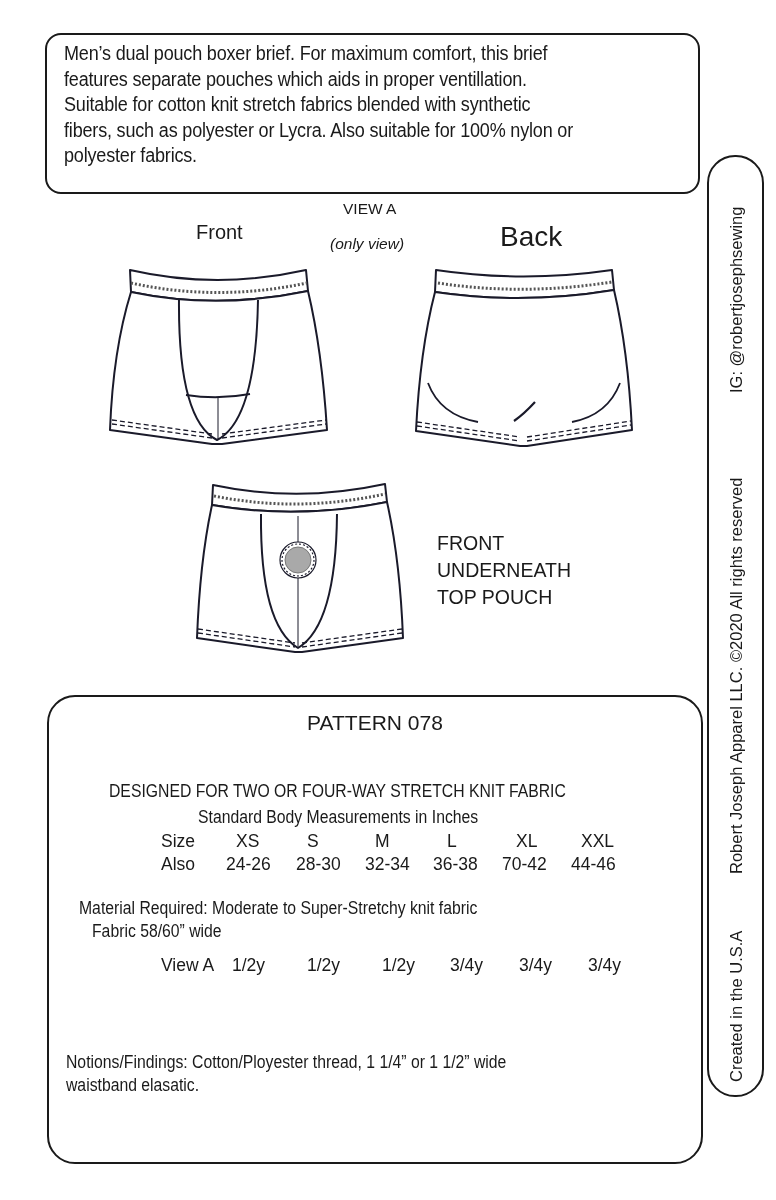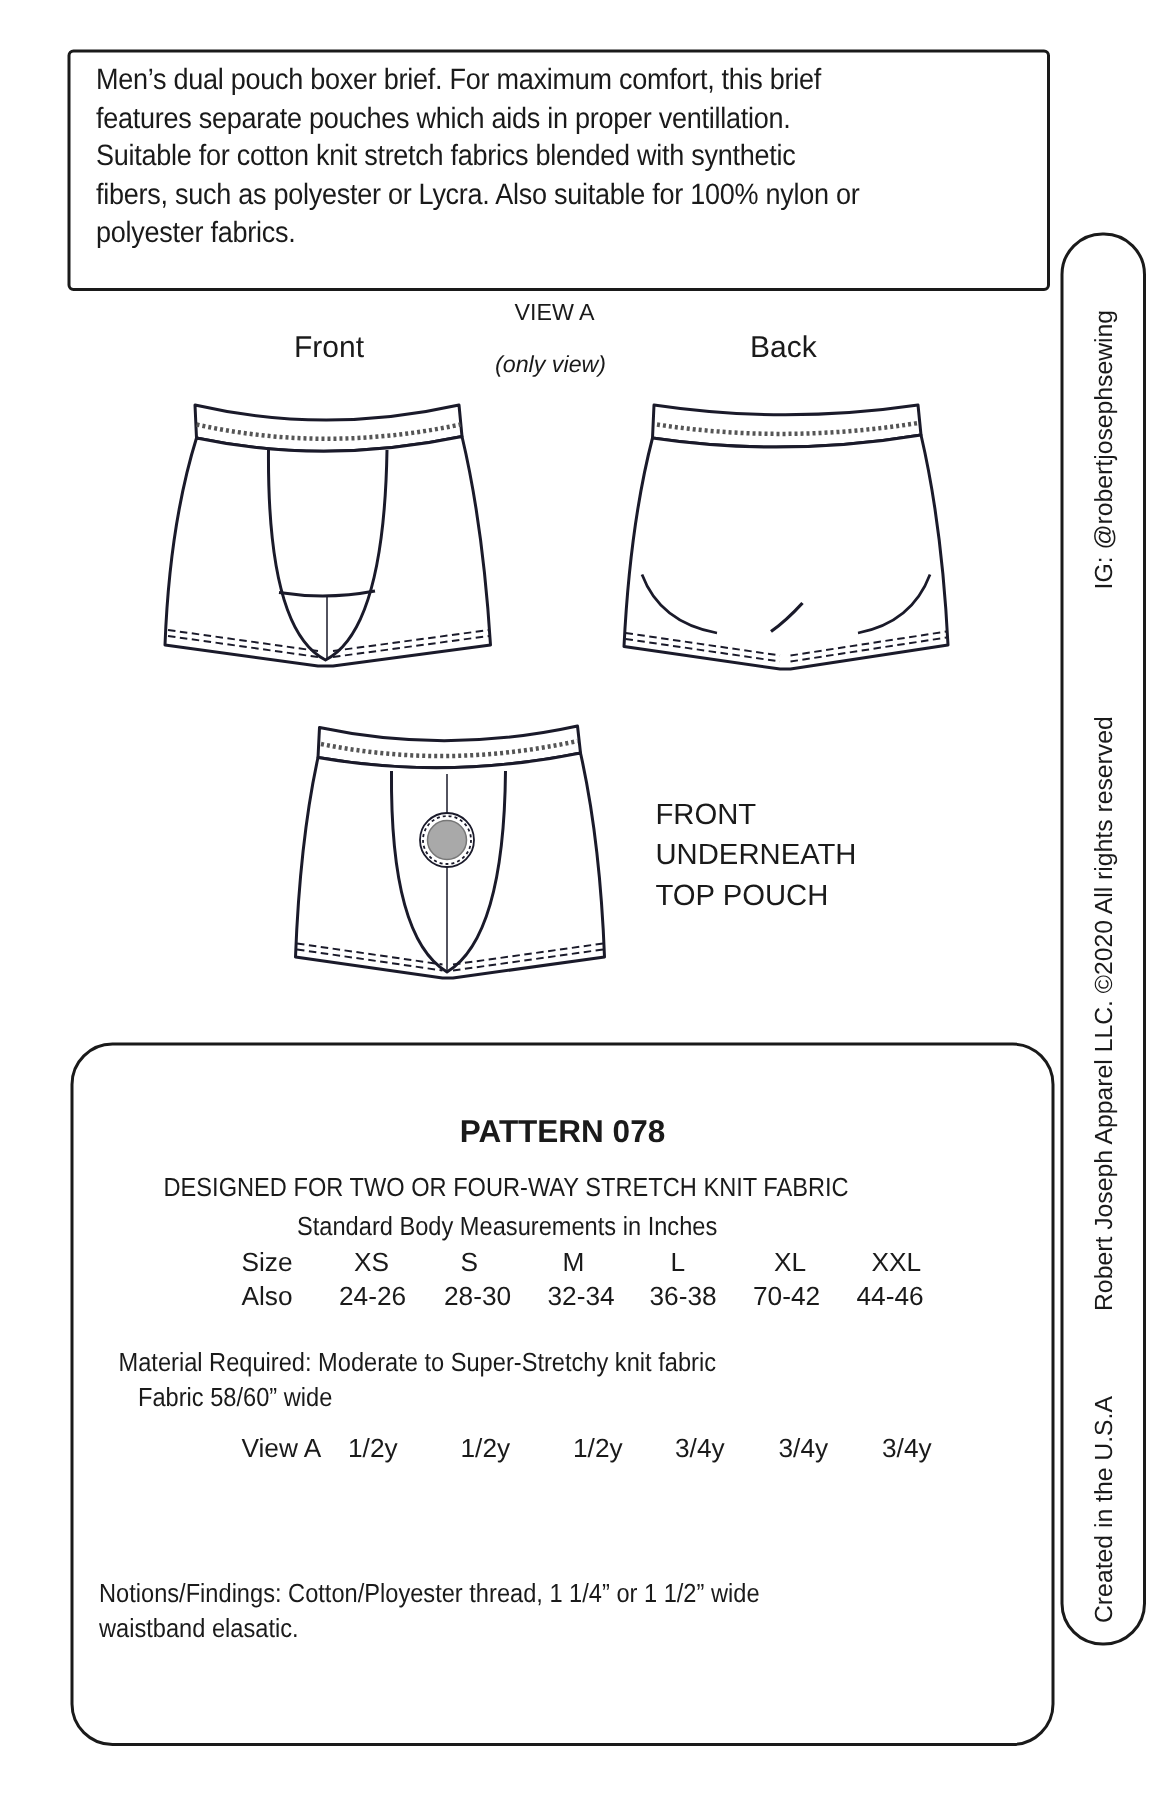--- a/index.html
+++ b/index.html
@@ -1,38 +1,38 @@
 <!DOCTYPE html>
 <html><head>
 <meta charset="utf-8">
 <style>
   html, body { margin: 0; padding: 0; background: #ffffff; }
   body { width: 776px; height: 1200px; position: relative; overflow: hidden;
          font-family: "DejaVu Sans", sans-serif; color: #1a1a1a; }
   .box { position: absolute; border: 2.5px solid #1a1a1a; box-sizing: border-box; background: #fff; }
-  .desc-box { left: 45px; top: 33px; width: 655px; height: 161px; border-radius: 4px; }
+  .desc-box { left: 45px; top: 33px; width: 655px; height: 161px; border-radius: 16px; }
   .desc-text { position: absolute; left: 17px; top: 6px; width: 630px;
                font-family: "Liberation Sans", sans-serif; font-size: 19.6px; line-height: 25.5px;
                letter-spacing: -0.2px; transform: scaleX(0.92); transform-origin: left top; white-space: nowrap; }
   .side-box { left: 707px; top: 155px; width: 57px; height: 942px; border-radius: 28px; }
   .side-text { position: absolute; left: 50%; top: 50%; width: 920px; height: 30px;
                transform: translate(-50%, -50%) rotate(-90deg);
                font-family: "Liberation Sans", sans-serif; font-size: 16.5px; line-height: 30px; }
   .side-text span { position: absolute; white-space: nowrap; }
   .label { position: absolute; font-family: "Liberation Sans", sans-serif; white-space: nowrap; }
   .lbl-front { left: 196px; top: 221px; font-size: 20px; }
-  .lbl-back { left: 500px; top: 221px; font-size: 20px; }
+  .lbl-back { left: 500px; top: 221px; font-size: 28px; }
   .lbl-viewa { left: 343px; top: 200px; font-size: 15.5px; }
   .lbl-only { left: 330px; top: 235px; font-size: 15.5px; font-style: italic; }
   .lbl-under { left: 437px; top: 530px; font-size: 19.5px; line-height: 27px; }
   .lbl-under div { white-space: nowrap; }
   svg.garment { position: absolute; left: 0; top: 0; }
   .info-box { left: 47px; top: 695px; width: 656px; height: 469px; border-radius: 28px; }
   .info-box .t { position: absolute; white-space: nowrap; font-family: "Liberation Sans", sans-serif; }
-  .pattern-title { left: 0; width: 100%; text-align: center; top: 14px; font-weight: bold; font-size: 21px; margin-top: 32px; }
+  .pattern-title { left: 0; width: 100%; text-align: center; top: 14px; font-weight: normal; font-size: 21px; }
   .designed { left: 60px; top: 84px; font-size: 17.5px; transform: scaleX(0.9); transform-origin: left top; }
   .standard { left: 149px; top: 110px; font-size: 17.5px; transform: scaleX(0.9); transform-origin: left top; }
   .row { position: absolute; left: 0; font-size: 17.5px; }
   .row span { position: absolute; white-space: nowrap; font-family: "Liberation Sans", sans-serif; margin-left: 32px; }
   .material { left: 30px; top: 201px; font-size: 17.5px; transform: scaleX(0.9); transform-origin: left top; }
   .fabric { left: 43px; top: 224px; font-size: 17.5px; transform: scaleX(0.9); transform-origin: left top; }
   .notions { left: 17px; top: 354px; font-size: 17.5px; line-height: 23px; transform: scaleX(0.9); transform-origin: left top; }
 </style>
 </head>
 <body>

